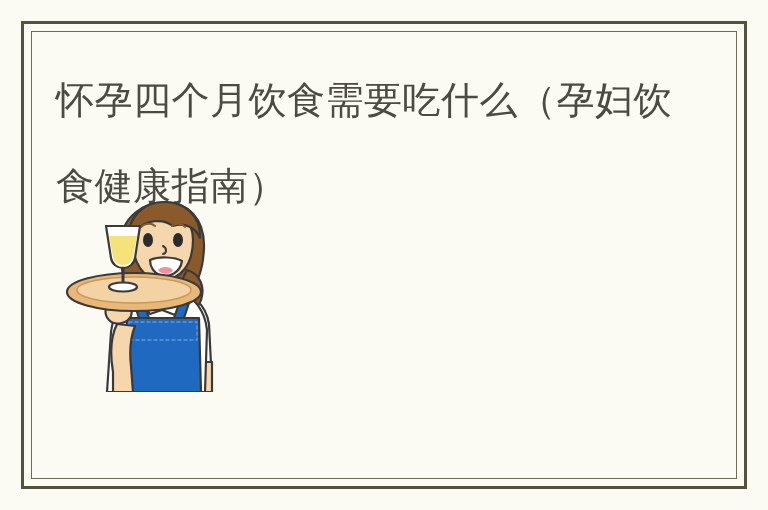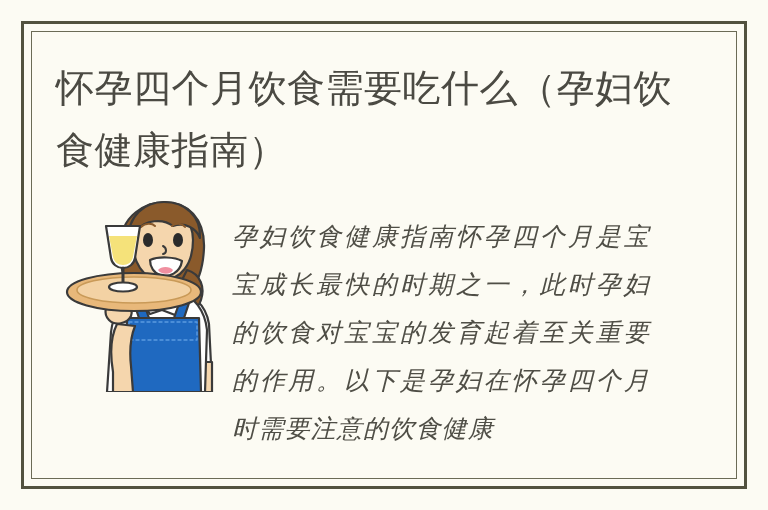--- a/index.html
+++ b/index.html
@@ -43,21 +43,21 @@
     background: #fcfbf3;
   }
 
   
   .title {
     position: absolute;
     left: 56px;
     top: 57px;
     width: 620px;
     font-size: 38px;
-    line-height: 62px;
+    line-height: 86px;
     color: #4b4a43;
     letter-spacing: 0.5px;
     font-family: "DejaVu Sans", "Liberation Sans", sans-serif;
     font-weight: 400;
     white-space: pre-wrap;
   }
 
   
   .content {
     position: absolute;
@@ -165,16 +165,15 @@
 
           <path d="M51 30 L85 30 L80 62 C79 68 74 72 68 72 C62 72 57 68 56 62 Z" fill="#ffffff"></path>
           <path d="M54 40 L82 40 L78 61 C77 66 73 69 68 69 C63 69 59 66 58 61 Z" fill="#f5e27a" stroke="none"></path>
           <path d="M68 72 L68 90" fill="none" stroke="#3a3a3a" stroke-width="3"></path>
           <ellipse cx="68" cy="91" rx="14" ry="4.5" fill="#ffffff"></ellipse>
 
         </g>
       </svg>
     </div>
 
-    <div class="body-text">孕妇饮食健康指南怀孕四个月是宝宝成长最快的时期之一，此时孕妇的饮食对宝宝的发育起着至关重要的作用。以下是孕妇在怀孕四个月时需要注意的饮食健康</div>
 
   </div>
 </div>
 
 </body></html>

